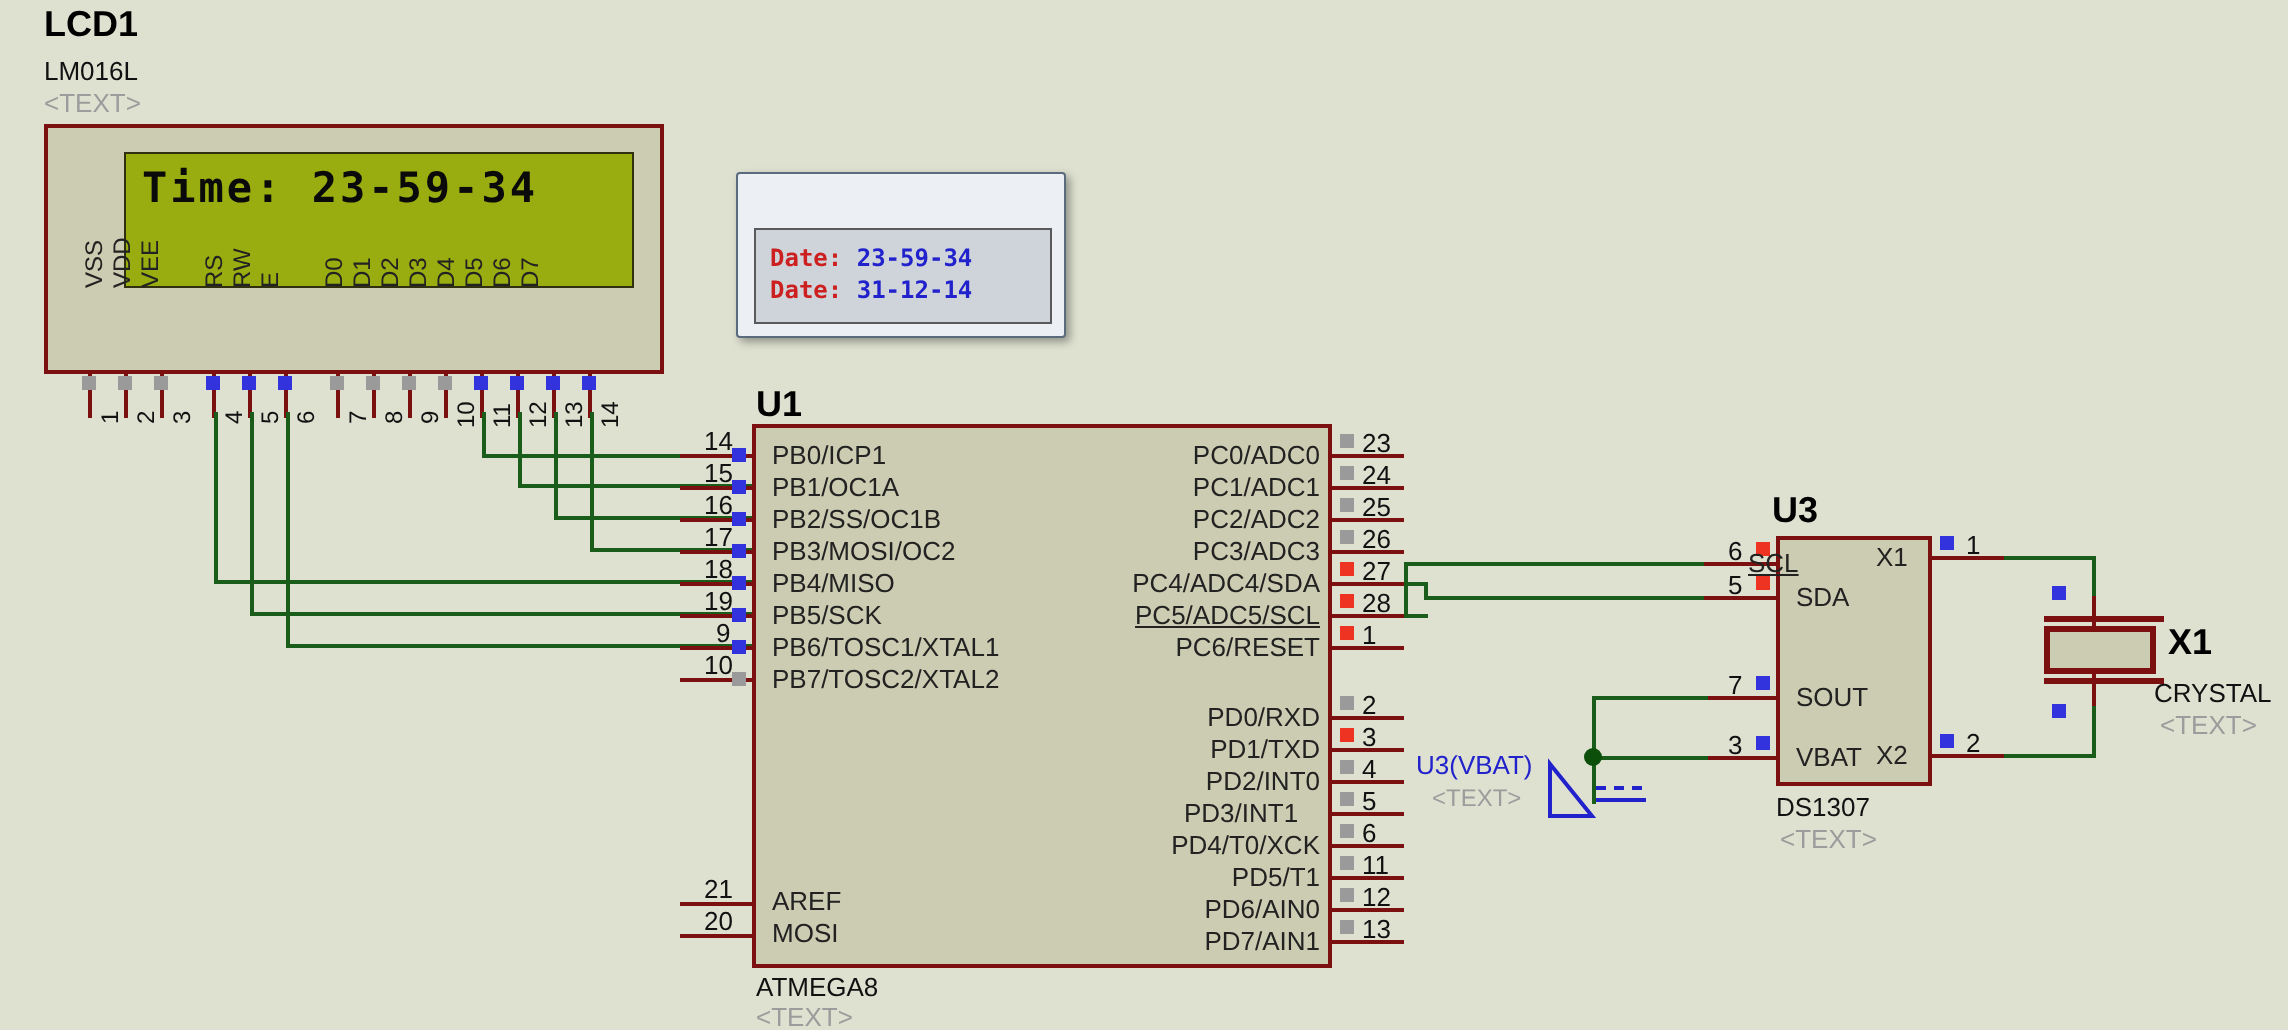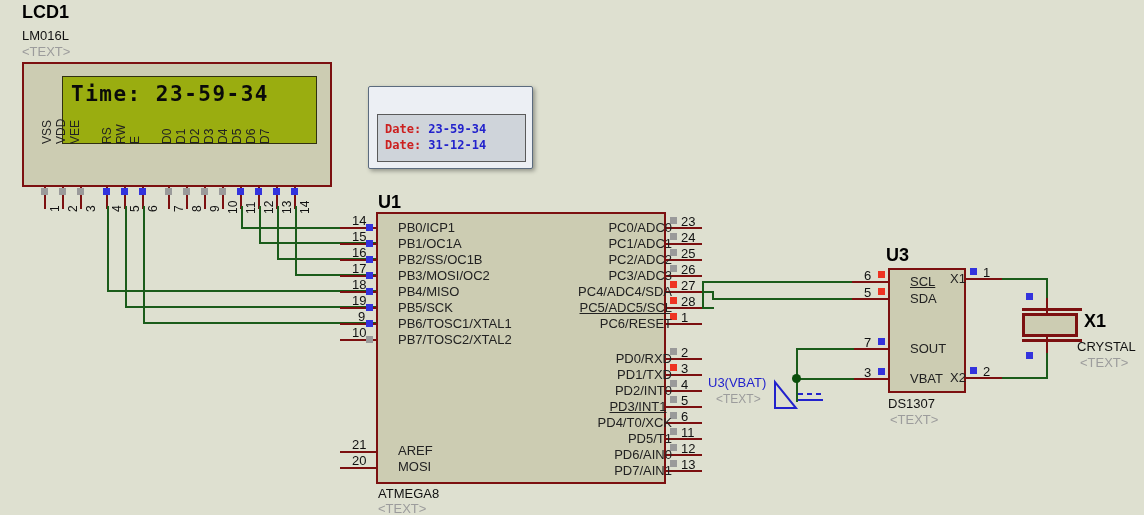--- a/index.html
+++ b/index.html
@@ -38,21 +38,21 @@
   .partname {
     position:absolute; color:#111; font-size:13px; white-space:nowrap;
     font-family:"Liberation Sans", sans-serif;
   }
   .textph {
     position:absolute; color:#9c9c9c; font-size:13px; white-space:nowrap;
     font-family:"Liberation Sans", sans-serif;
   }
   .pinname {
     position:absolute; color:#222; font-size:13px; white-space:nowrap;
-    font-family:"Liberation Sans", sans-serif; line-height:13px;margin-left:12px;
+    font-family:"Liberation Sans", sans-serif; line-height:13px;
   }
   .pinname.ovl { text-decoration:underline; }
   .pinnum {
     position:absolute; color:#111; font-size:13px; white-space:nowrap;
     font-family:"Liberation Sans", sans-serif; line-height:13px;
   }
   .vlabel {
     position:absolute; color:#222; font-size:12px; white-space:nowrap;
     font-family:"Liberation Sans", sans-serif;
     transform-origin: 0 0; transform: rotate(-90deg);
@@ -320,21 +320,21 @@
   <div class="pinname" style="left:592px; top:368px; width:68px; text-align:right;">PD1/TXD</div>
 
   <div class="lead lh" style="left:664px; top:390px; width:38px;"></div>
   <div class="pinsq" style="left:670px; top:380px;"></div>
   <div class="pinnum" style="left:681px; top:378px;">4</div>
   <div class="pinname" style="left:592px; top:384px; width:68px; text-align:right;">PD2/INT0</div>
 
   <div class="lead lh" style="left:664px; top:406px; width:38px;"></div>
   <div class="pinsq" style="left:670px; top:396px;"></div>
   <div class="pinnum" style="left:681px; top:394px;">5</div>
-  <div class="pinname" style="left:592px; top:400px; width:68px; text-align:center;text-decoration:underline;">PD3/INT1</div>
+  <div class="pinname" style="left:592px; top:400px; width:68px; text-align:left;">PD3/INT1</div>
 
   <div class="lead lh" style="left:664px; top:422px; width:38px;"></div>
   <div class="pinsq" style="left:670px; top:412px;"></div>
   <div class="pinnum" style="left:681px; top:410px;">6</div>
   <div class="pinname" style="left:578px; top:416px; width:82px; text-align:right;">PD4/T0/XCK</div>
 
   <div class="lead lh" style="left:664px; top:438px; width:38px;"></div>
   <div class="pinsq" style="left:670px; top:428px;"></div>
   <div class="pinnum" style="left:681px; top:426px;">11</div>
   <div class="pinname" style="left:600px; top:432px; width:60px; text-align:right;">PD5/T1</div>
@@ -358,21 +358,21 @@
   <div class="wire wh" style="left:702px; top:281px; width:170px;"></div>
 
   <div class="reflabel" style="left:886px; top:245px;">U3</div>
   <div class="body" id="u3-body" style="left:888px; top:268px; width:78px; height:125px;"></div>
   <div class="partname" style="left:888px; top:396px;">DS1307</div>
   <div class="textph" style="left:890px; top:412px;">&lt;TEXT&gt;</div>
 
   <div class="lead lh" style="left:852px; top:281px; width:38px;"></div>
   <div class="pinsq red" style="left:878px; top:271px;"></div>
   <div class="pinnum" style="left:864px; top:269px;">6</div>
-  <div class="pinname" style="left:898px; top:275px;text-decoration:underline;">SCL</div>
+  <div class="pinname" style="left:874px; top:275px;text-decoration:underline;">SCL</div>
 
   <div class="lead lh" style="left:852px; top:298px; width:38px;"></div>
   <div class="pinsq red" style="left:878px; top:288px;"></div>
   <div class="pinnum" style="left:864px; top:286px;">5</div>
   <div class="pinname" style="left:898px; top:292px;">SDA</div>
 
   <div class="lead lh" style="left:852px; top:348px; width:38px;"></div>
   <div class="pinsq blue" style="left:878px; top:338px;"></div>
   <div class="pinnum" style="left:864px; top:336px;">7</div>
   <div class="pinname" style="left:898px; top:342px;">SOUT</div>

